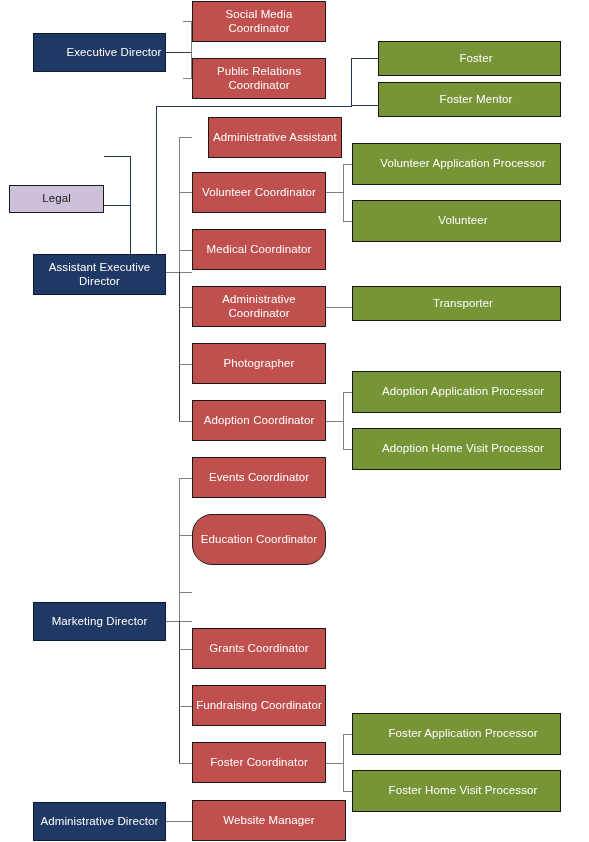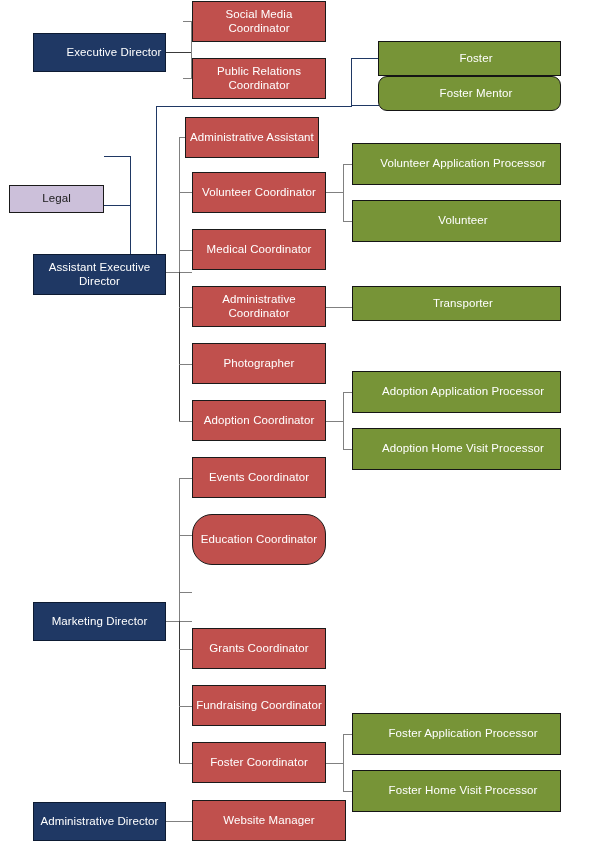--- a/index.html
+++ b/index.html
@@ -140,34 +140,34 @@
   </div>
 
   <div class="node red" style="left:192px; top:58px; width:134px; height:41px;">
     <span class="lbl"><span>Public Relations</span><br><span>Coordinator</span></span>
   </div>
 
   <div class="node green" style="left:378px; top:41px; width:183px; height:35px;">
     <span class="lbl">Foster</span>
   </div>
 
-  <div class="node green" style="left:378px; top:76px; width:183px; height:35px;border-radius:9px;">
+  <div class="node green" style="left:378px; top:82px; width:183px; height:35px;">
     <span class="lbl">Foster Mentor</span>
   </div>
 
 
   <div class="node lav" style="left:9px; top:185px; width:95px; height:28px;">
     <span class="lbl">Legal</span>
   </div>
 
   <div class="node director" style="left:33px; top:254px; width:133px; height:41px;">
     <span class="lbl"><span>Assistant Executive</span><br><span>Director</span></span>
   </div>
 
-  <div class="node red" style="left:185px; top:117px; width:134px; height:41px;">
+  <div class="node red" style="left:208px; top:117px; width:134px; height:41px;">
     <span class="lbl">Administrative Assistant</span>
   </div>
 
   <div class="node red" style="left:192px; top:172px; width:134px; height:41px;">
     <span class="lbl">Volunteer Coordinator</span>
   </div>
 
   <div class="node green" style="left:352px; top:143px; width:209px; height:42px;">
     <span class="lbl">Volunteer Application Processor</span>
   </div>

